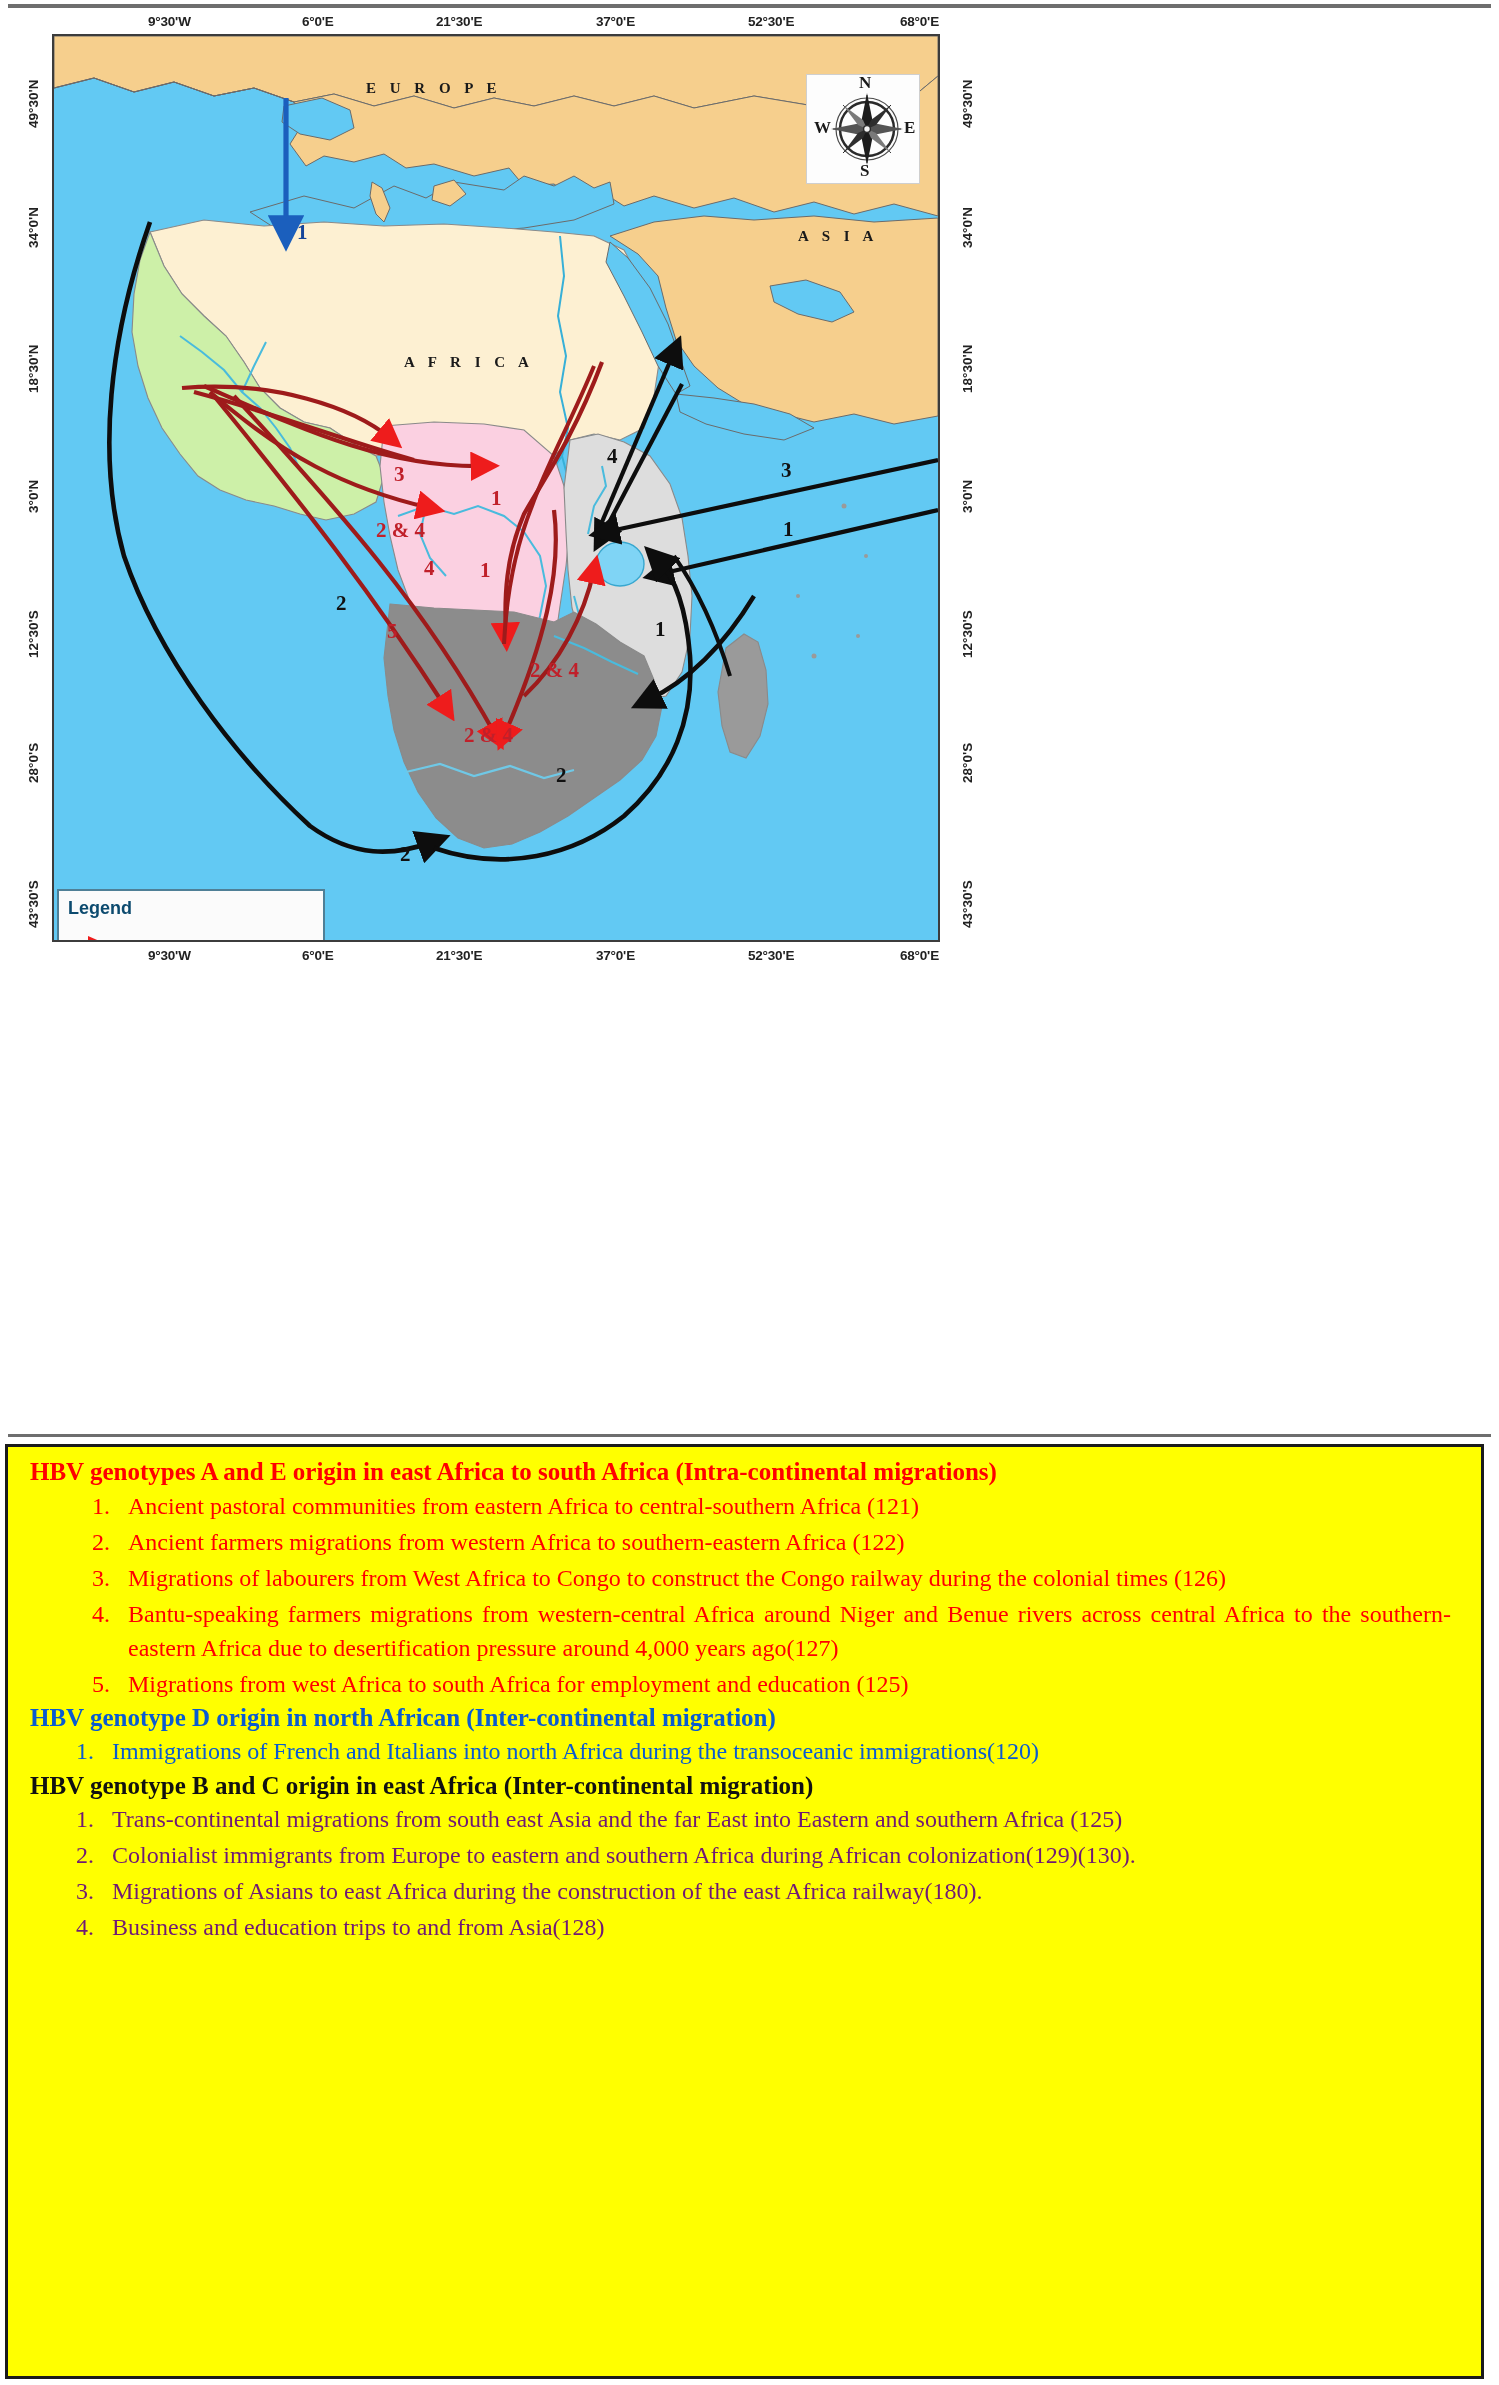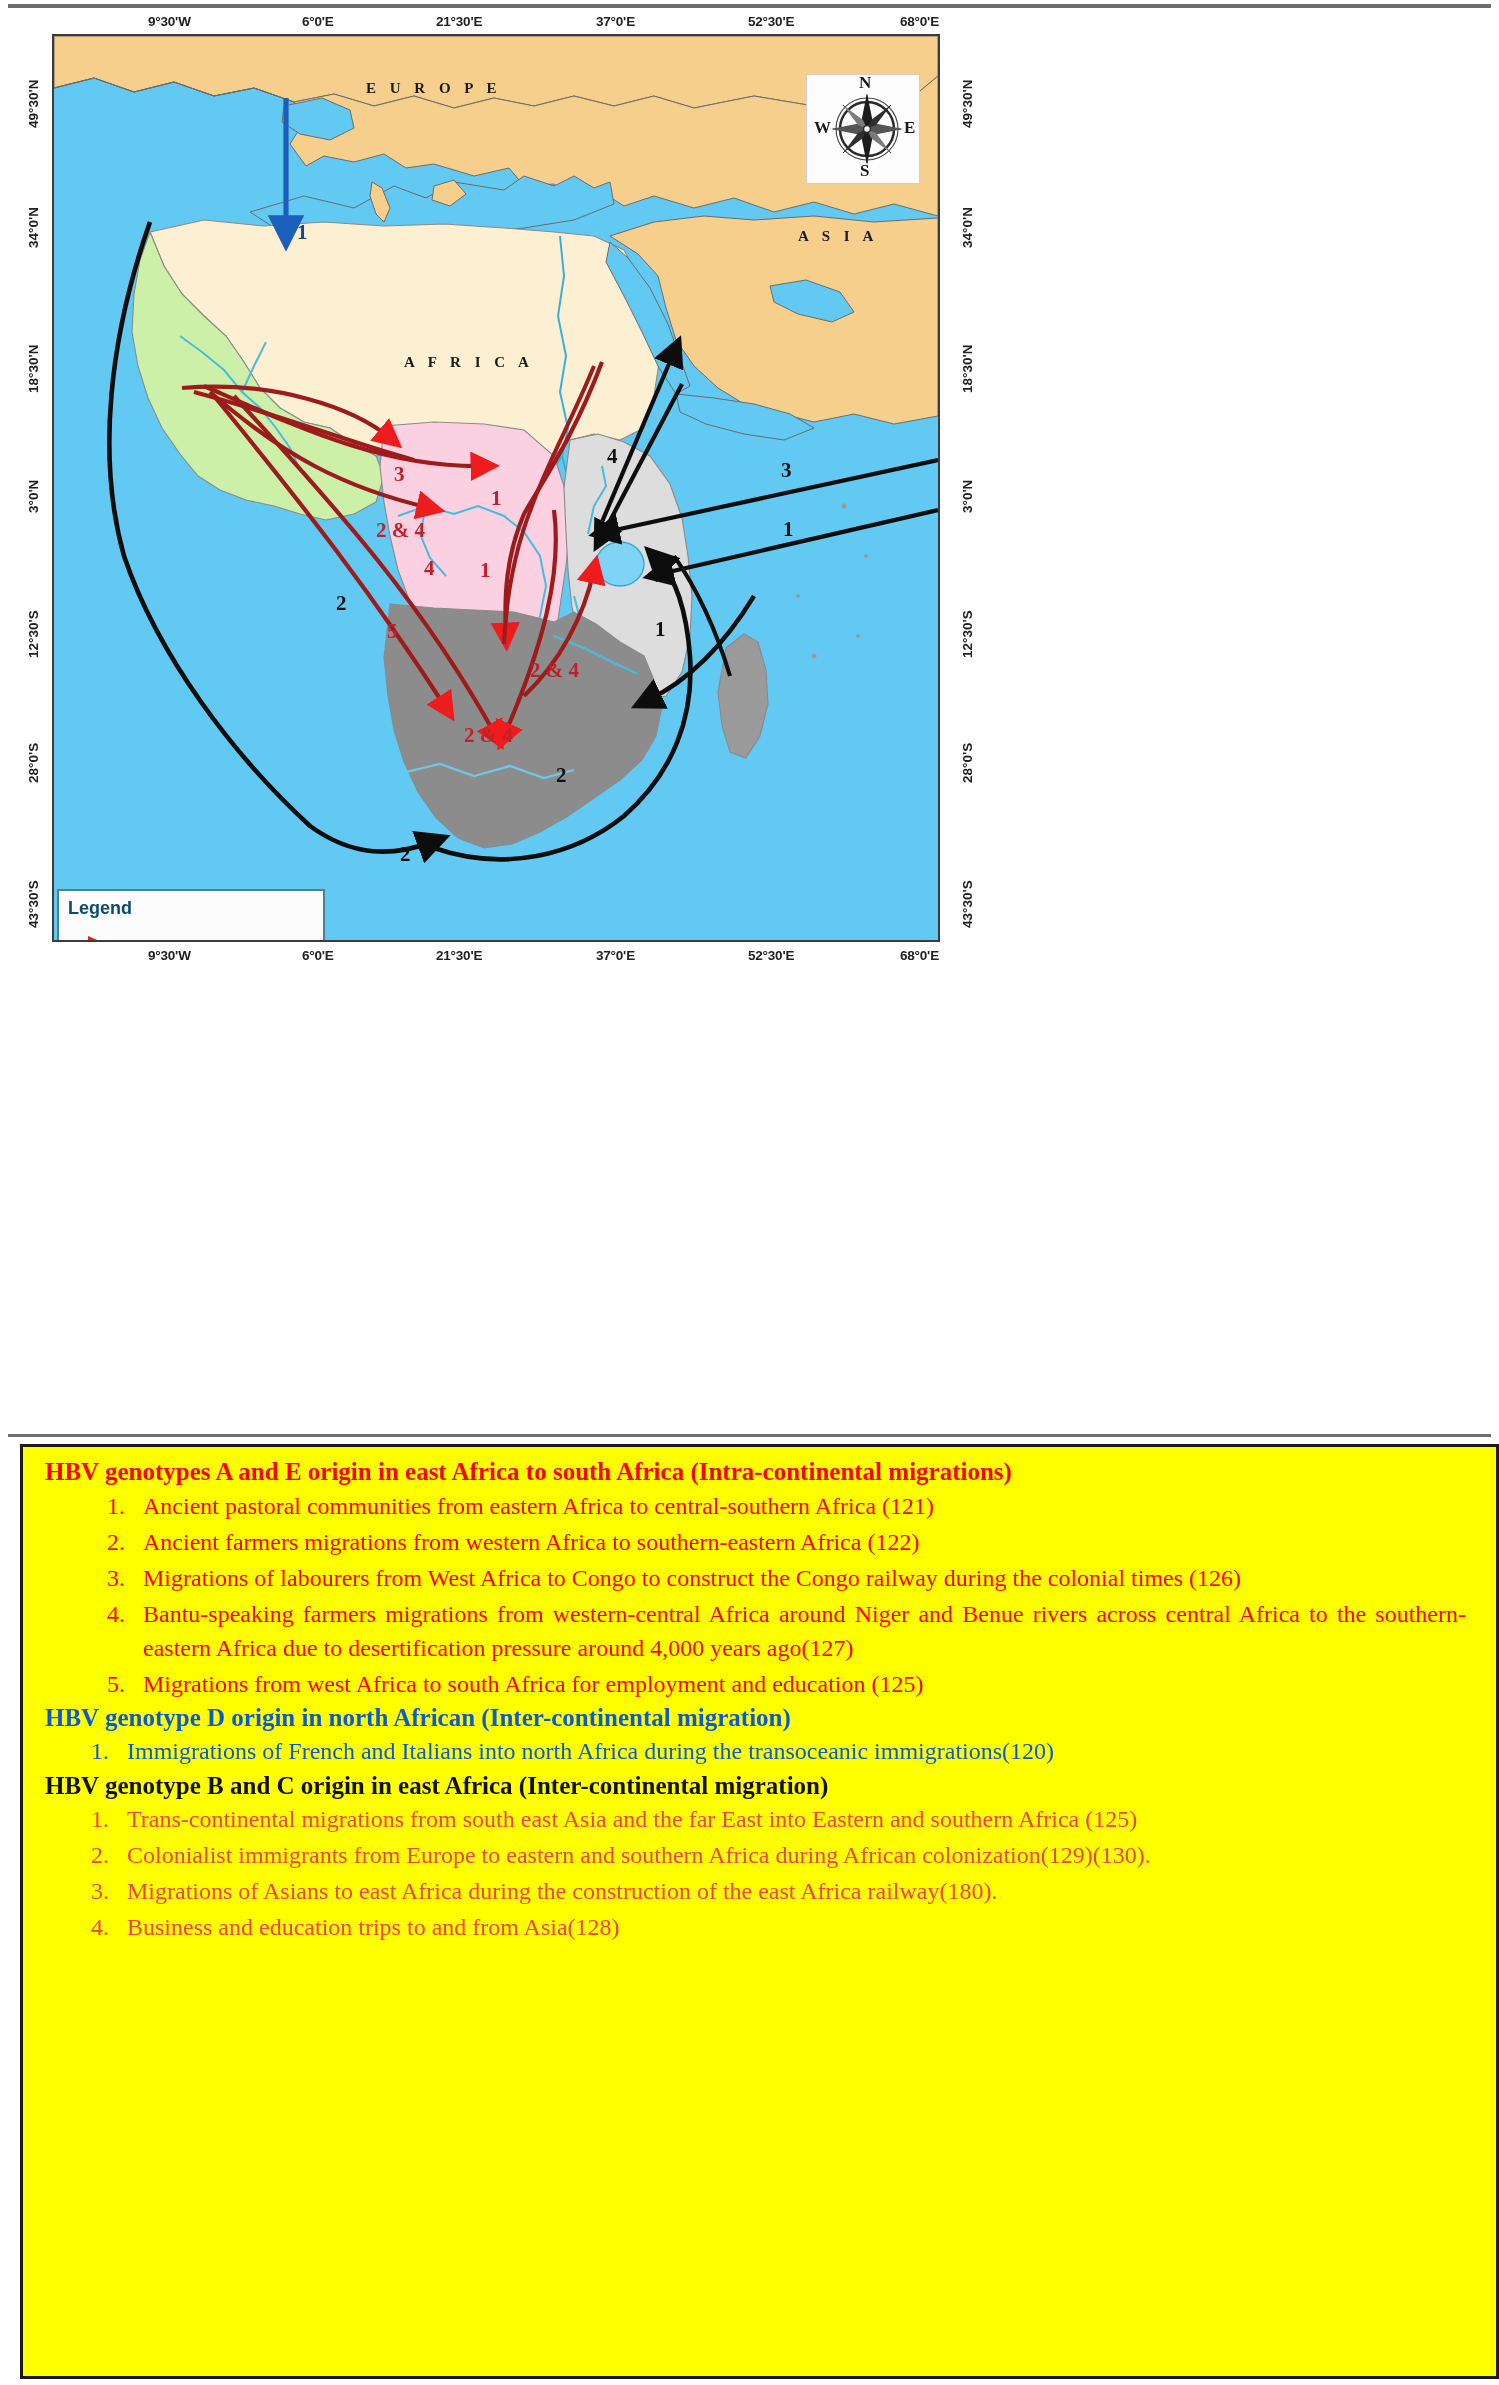--- a/index.html
+++ b/index.html
@@ -71,39 +71,39 @@
     display:flex;align-items:flex-end;height:30.5px;padding-left:9px;
   }
   .legend-sym{width:62px;height:22px;position:relative;flex:0 0 62px;}
   .legend-label{
     font-size:14.5px;color:#1d1d1d;margin-left:9px;white-space:nowrap;
     font-family:"Liberation Sans",sans-serif;
   }
 
   
   #note-box{
-    position:absolute;left:20px;top:1444px;width:1479px;height:935px;
+    position:absolute;left:5px;top:1444px;width:1479px;height:935px;
     background:#ffff00;border:3px solid #1b1b1b;box-sizing:border-box;
     padding:8px 14px 6px 14px;
   }
   .note-head{
     font-family:"Liberation Serif",serif;font-weight:bold;font-size:25px;
     line-height:1.18;margin:2px 0 2px 8px;
   }
   .h-red{color:#ff0000;}
   .h-blue{color:#0a5bd0;}
   .h-black{color:#111111;}
   ol.note-list{
     margin:0 0 0 52px;padding:0 0 0 42px;
     font-family:"Liberation Serif",serif;font-size:24px;line-height:1.42;
   }
   ol.note-list li{margin:0 0 2px 0;padding-left:12px;}
   ol.red-list{color:#ff0000;}
   ol.blue-list{color:#0a5bd0;}
-  ol.black-list{color:#ef4444;}
+  ol.black-list{color:#701a75;}
   ol.red-list li::marker,ol.blue-list li::marker,ol.black-list li::marker{font-weight:normal;}
   .just{text-align:justify;text-justify:inter-word;padding-right:16px;}
 </style>
 </head>
 <body>
 
 <div id="page">
 
   <div id="map-panel">
 

